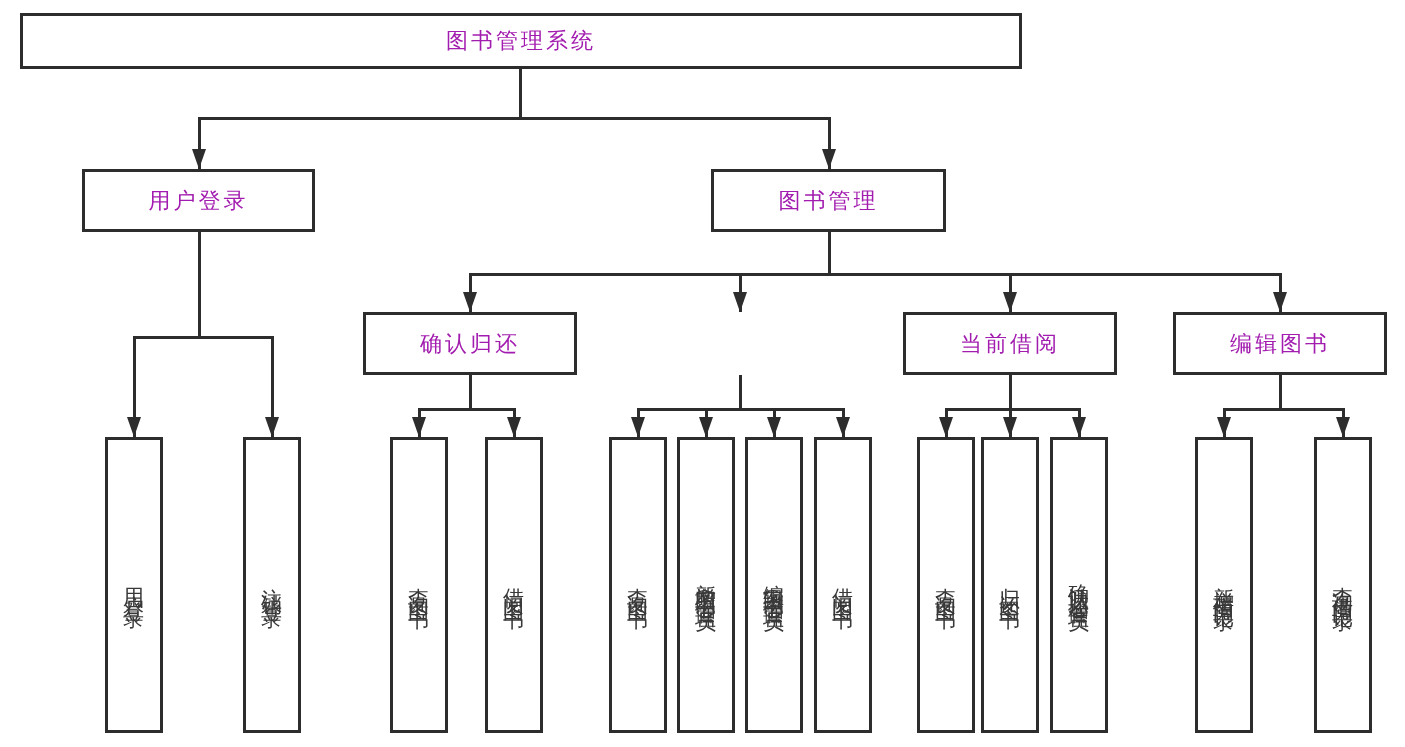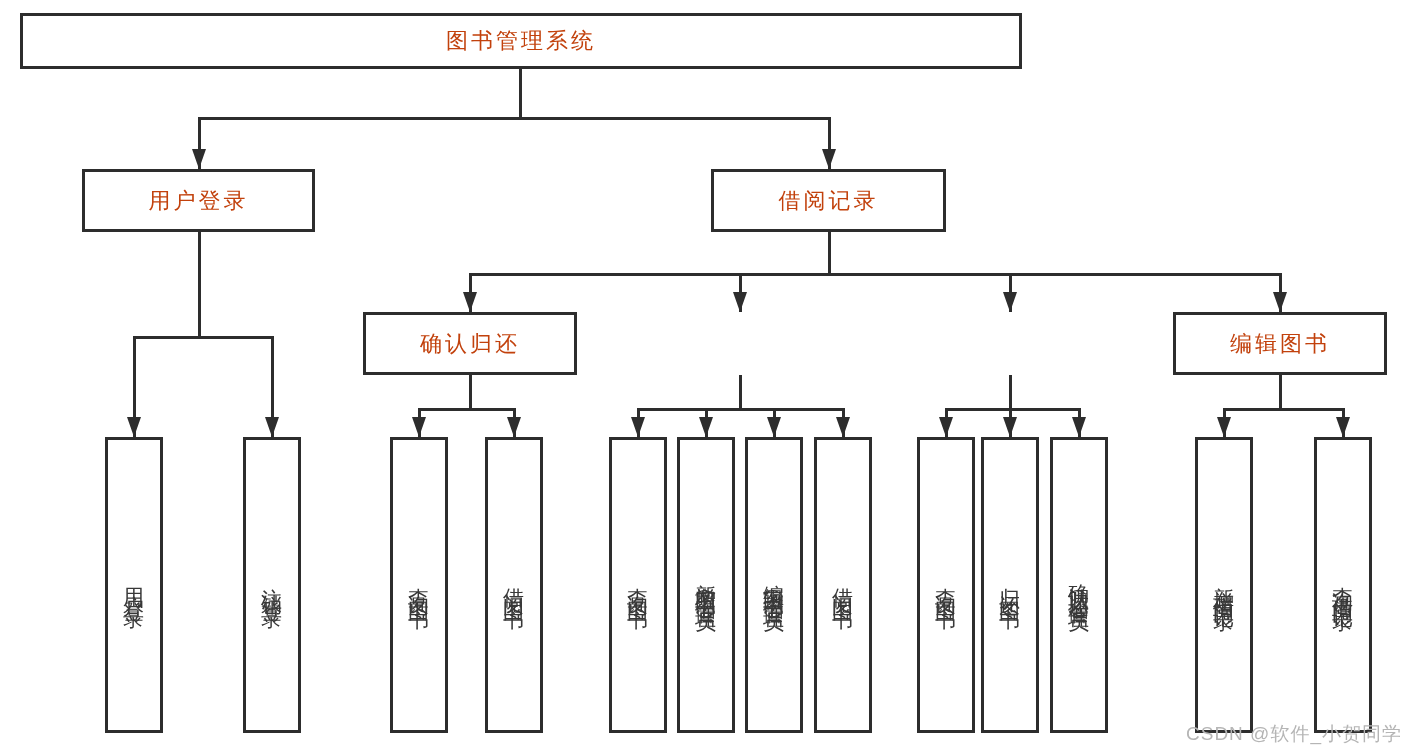--- a/index.html
+++ b/index.html
@@ -3,21 +3,21 @@
 <meta charset="utf-8">
 <style>
   html,body{margin:0;padding:0;background:#ffffff;}
   .stage{
     position:relative;width:1405px;height:747px;background:#ffffff;overflow:hidden;
     font-family:"Liberation Sans","DejaVu Sans",sans-serif;color:#333333;
   }
   .node{
     position:absolute;box-sizing:border-box;border:3px solid #2d2d2d;background:#ffffff;
     display:flex;align-items:center;justify-content:center;
-    font-size:22px;letter-spacing:3px;color:#c2410c;
+    font-size:22px;letter-spacing:3px;color:#a21caf;
   }
   .leaf{
     position:absolute;box-sizing:border-box;border:3px solid #2d2d2d;background:#ffffff;
     display:flex;align-items:center;justify-content:center;
   }
   .vtext{
     writing-mode:vertical-rl;text-orientation:mixed;
     font-size:21px;letter-spacing:7px;color:#383838;line-height:1;
   }
   .hl{position:absolute;height:3px;background:#2d2d2d;}
@@ -95,25 +95,28 @@
   <div class="ar" style="left:1336px;top:417px"></div>
 
   <div class="node" style="left:20px;top:13px;width:1002px;height:56px">
     <span>图书管理系统</span>
   </div>
 
   <div class="node" style="left:82px;top:169px;width:233px;height:63px">
     <span>用户登录</span>
   </div>
   <div class="node" style="left:711px;top:169px;width:235px;height:63px">
-    <span>借阅记录</span>
+    <span>图书管理</span>
   </div>
 
   <div class="node" style="left:363px;top:312px;width:214px;height:63px">
     <span>确认归还</span>
+  </div>
+  <div class="node" style="left:903px;top:312px;width:214px;height:63px">
+    <span>当前借阅</span>
   </div>
   <div class="node" style="left:1173px;top:312px;width:214px;height:63px">
     <span>编辑图书</span>
   </div>
 
   <div class="leaf" style="left:105px;top:437px;width:58px;height:296px">
     <span class="vtext">用户登录</span>
   </div>
   <div class="leaf" style="left:243px;top:437px;width:58px;height:296px">
     <span class="vtext">注销登录</span>
@@ -149,15 +152,14 @@
     <span class="vtext" style="letter-spacing:4px">确认归还（管理员）</span>
   </div>
 
   <div class="leaf" style="left:1195px;top:437px;width:58px;height:296px">
     <span class="vtext" style="letter-spacing:5px">新增借阅记录</span>
   </div>
   <div class="leaf" style="left:1314px;top:437px;width:58px;height:296px">
     <span class="vtext" style="letter-spacing:5px">查询借阅记录</span>
   </div>
 
-  <div class="watermark">CSDN @软件_小贺同学</div>
 
 </div>
 
 </body></html>

